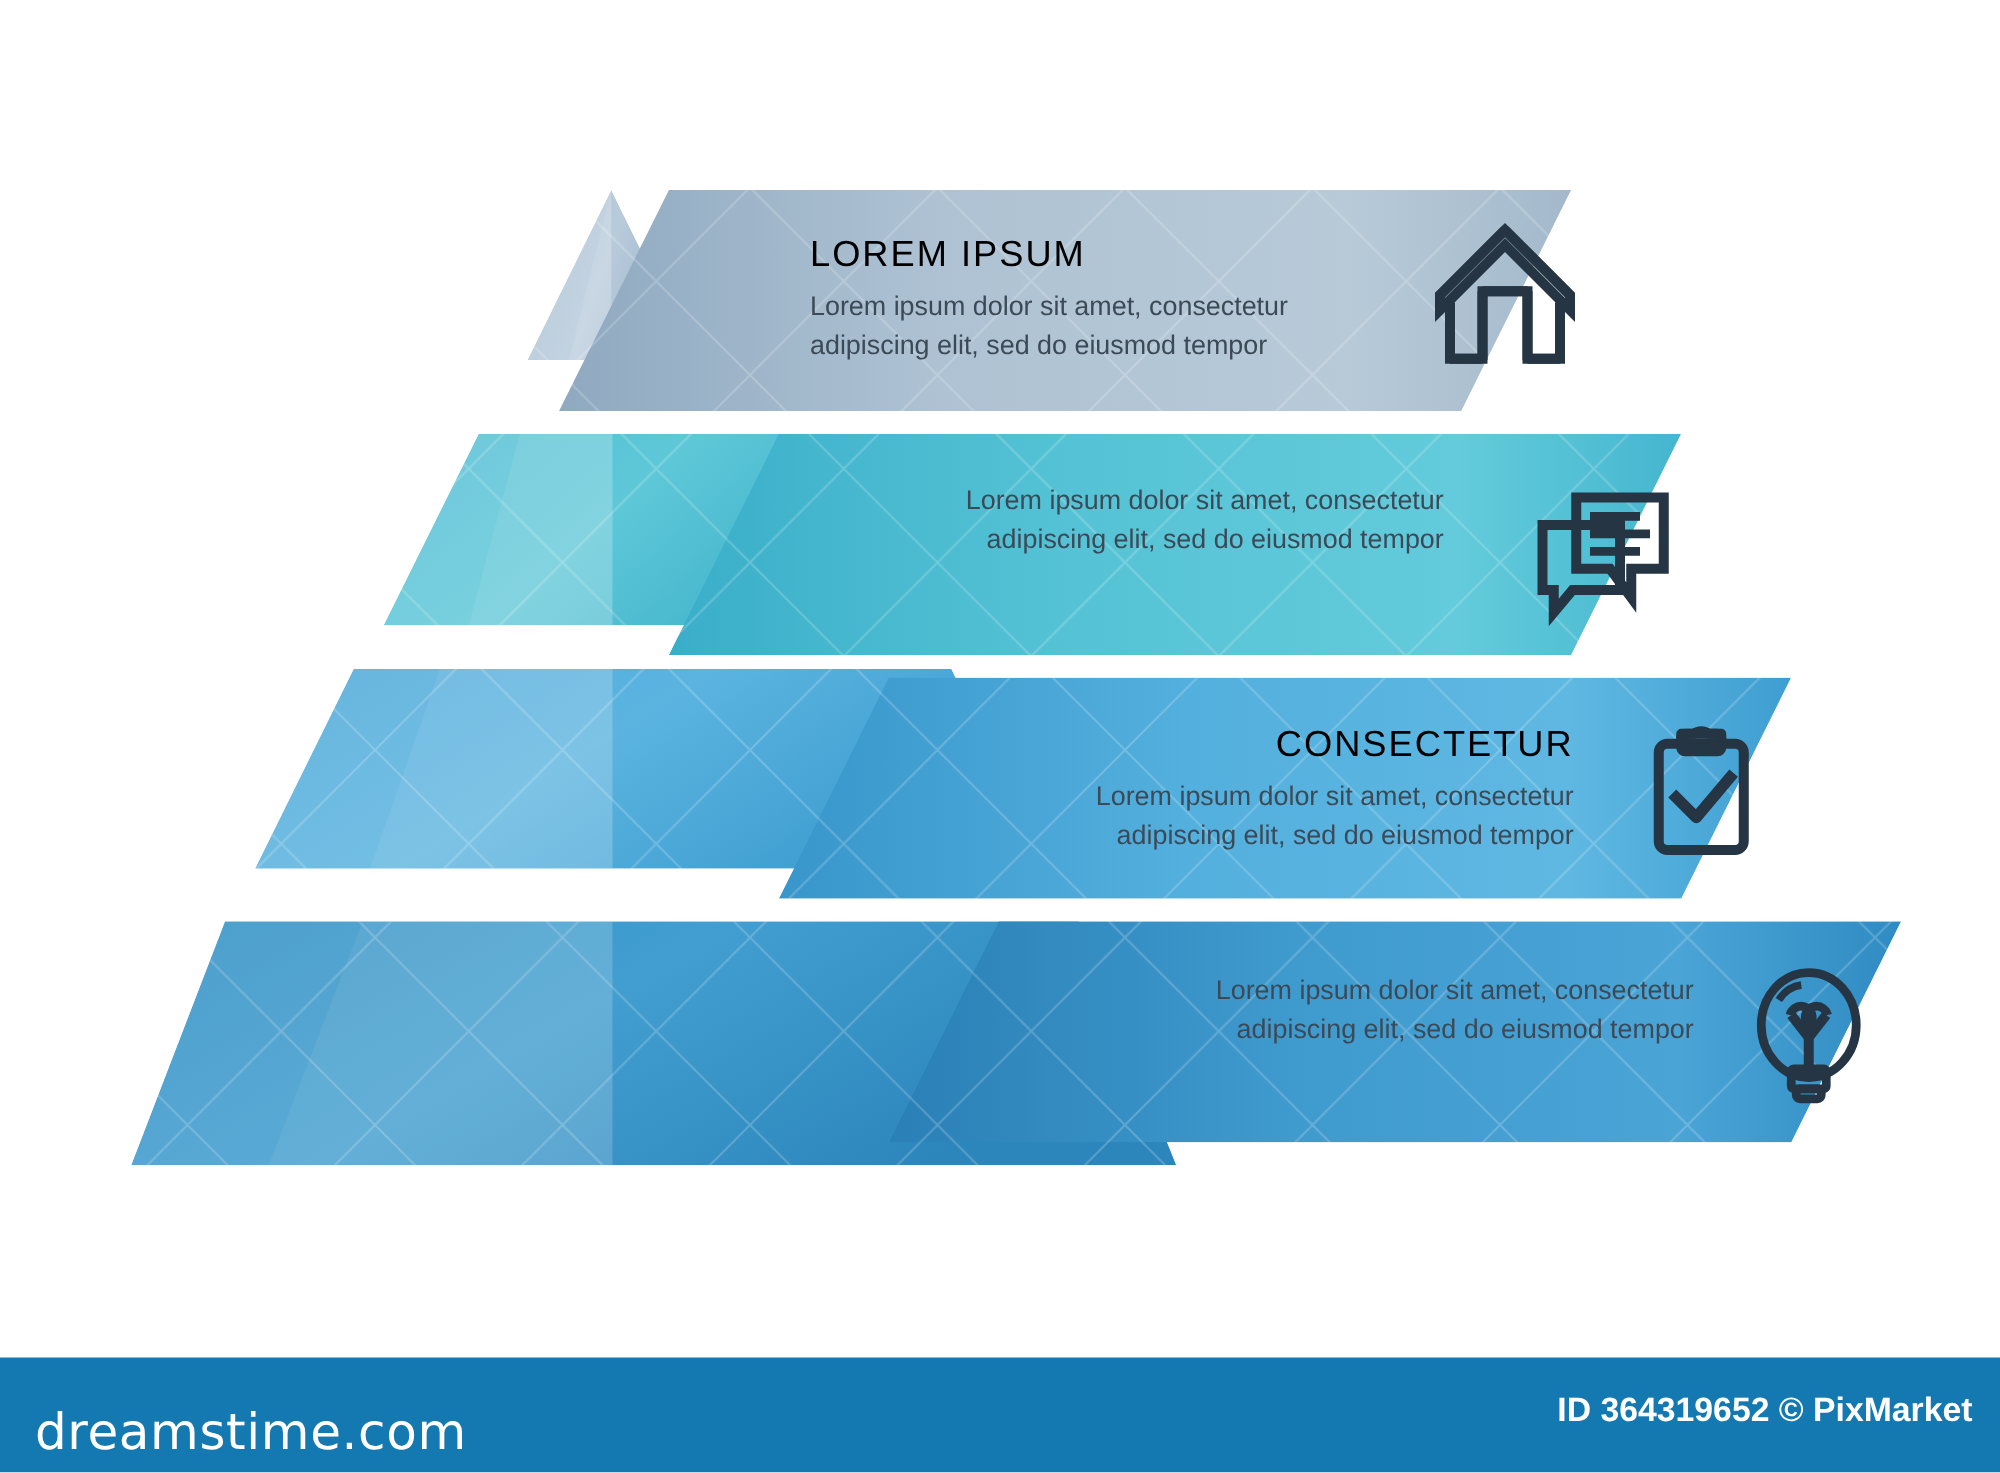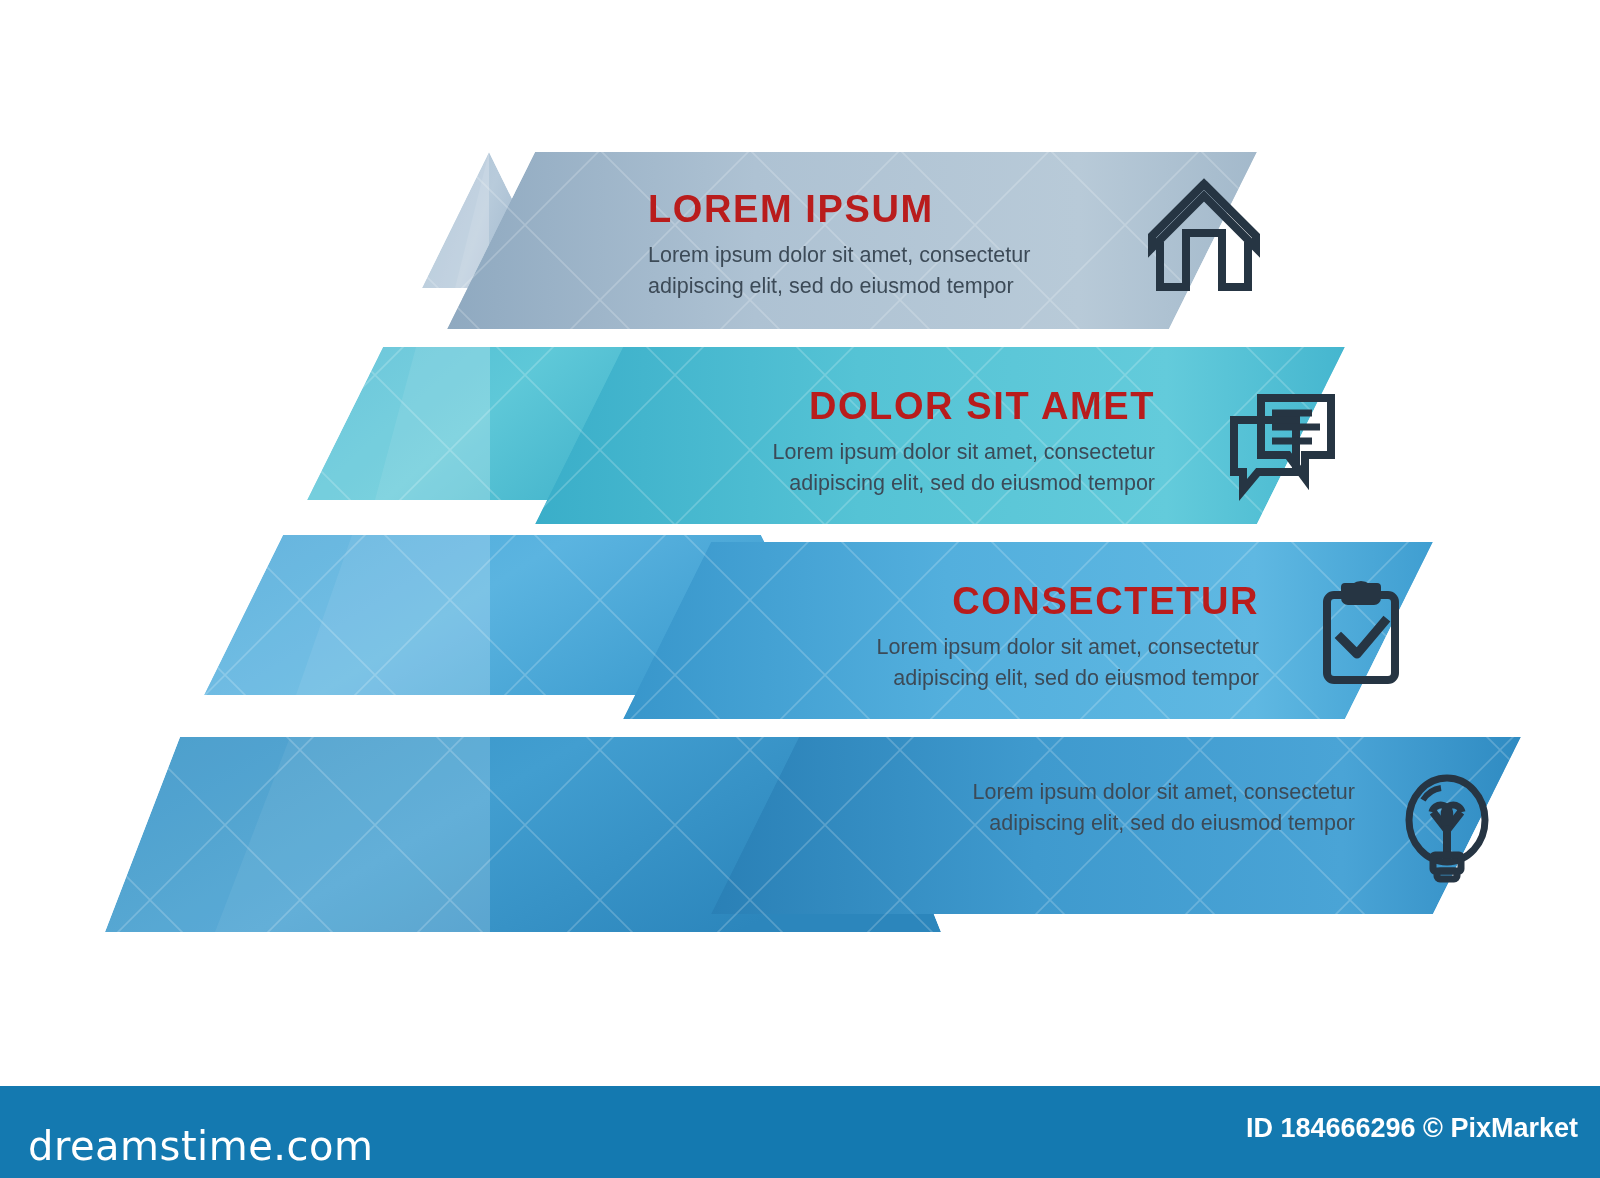--- a/index.html
+++ b/index.html
@@ -32,23 +32,23 @@
     left: 0; top: 0;
     width: 1600px;
     height: 1178px;
     pointer-events: none;
   }
   .band-text {
     position: absolute;
     pointer-events: auto;
   }
   .band-title {
-    color: #b91c1c;
-    font-size: 38px;
-    font-weight: bold;
+    color: #000000;
+    font-size: 29px;
+    font-weight: normal;
     letter-spacing: 1.6px;
     white-space: nowrap;
     margin: 0 0 9px 0;
     font-family: "Liberation Sans", sans-serif;
   }
   .band-desc {
     color: #3c4a57;
     font-size: 21.5px;
     line-height: 31px;
     white-space: nowrap;
@@ -265,21 +265,20 @@
 
   <div class="txt-layer">
 
     <div class="band-text" style="left:648px; top:188px; width:430px;">
       <div class="band-title">LOREM IPSUM</div>
       <div class="band-desc">Lorem ipsum dolor sit amet, consectetur</div>
       <div class="band-desc">adipiscing elit, sed do eiusmod tempor</div>
     </div>
 
     <div class="band-text align-right" style="left:718px; top:385px; width:437px;">
-      <div class="band-title">DOLOR SIT AMET</div>
       <div class="band-desc">Lorem ipsum dolor sit amet, consectetur</div>
       <div class="band-desc">adipiscing elit, sed do eiusmod tempor</div>
     </div>
 
     <div class="band-text align-right" style="left:822px; top:580px; width:437px;">
       <div class="band-title">CONSECTETUR</div>
       <div class="band-desc">Lorem ipsum dolor sit amet, consectetur</div>
       <div class="band-desc">adipiscing elit, sed do eiusmod tempor</div>
     </div>
 
@@ -288,15 +287,15 @@
       <div class="band-desc">adipiscing elit, sed do eiusmod tempor</div>
     </div>
   </div>
 
   <div id="footer-bar"></div>
 
   <div id="ds-logo">
     <div id="ds-logo-text">dreamstime.com</div>
   </div>
 
-  <div id="credit">ID 184666296 © PixMarket</div>
+  <div id="credit">ID 364319652 © PixMarket</div>
 
 </div>
 
 </body></html>

